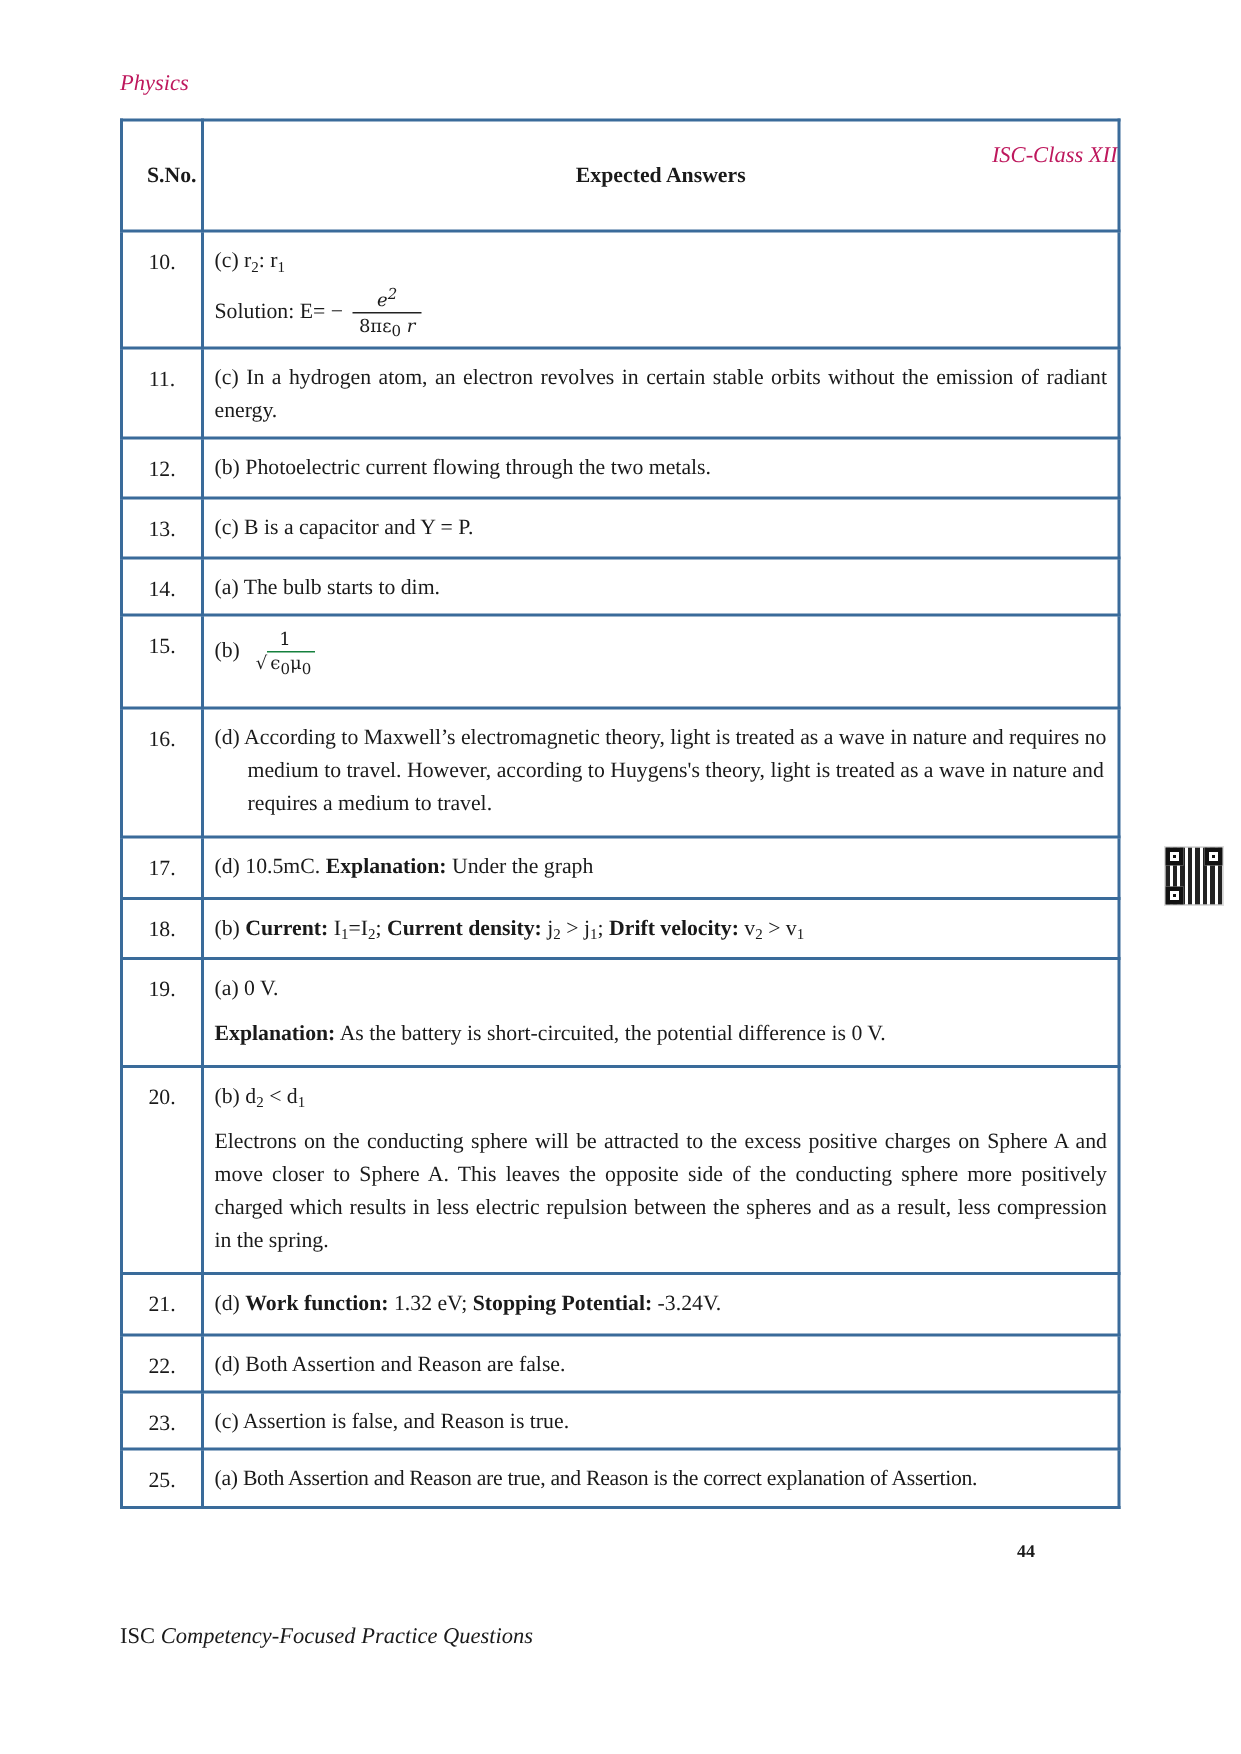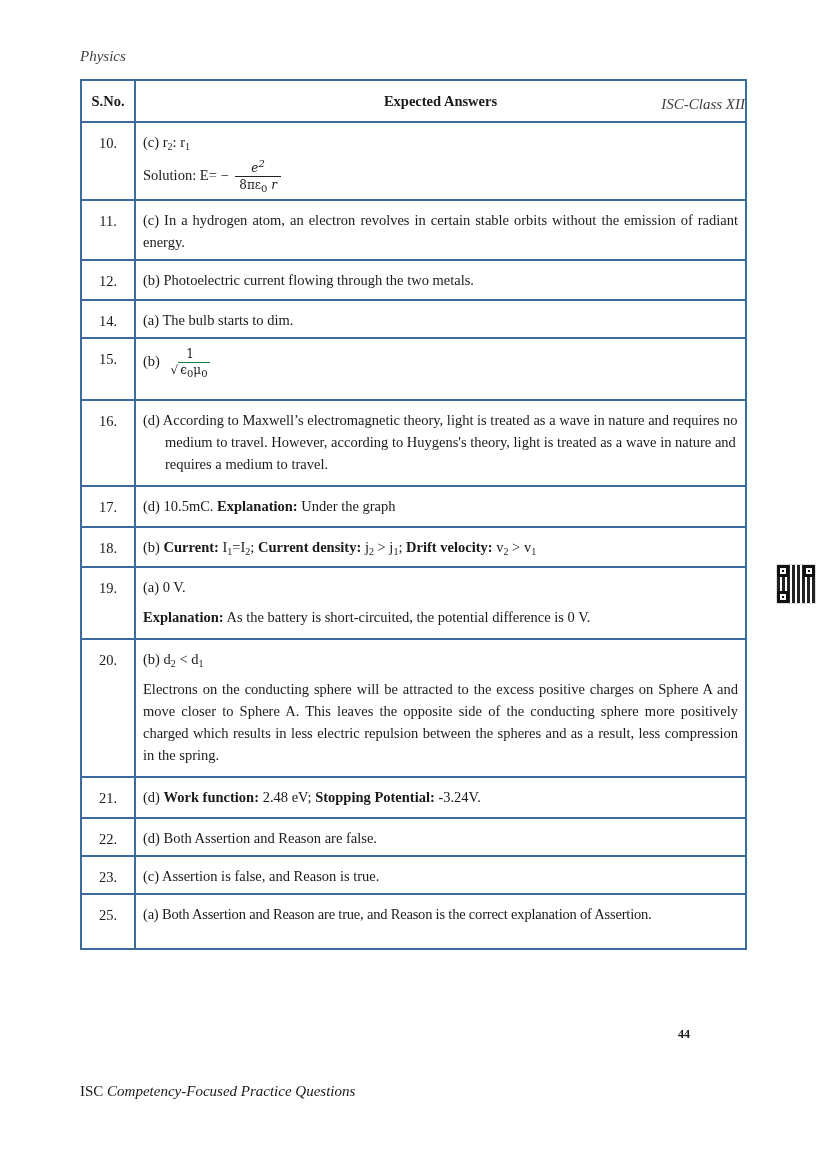--- a/index.html
+++ b/index.html
@@ -2,34 +2,34 @@
 <html><head>
 <meta charset="utf-8">
 <style>
   html, body { margin: 0; padding: 0; background: #ffffff; }
   body {
     width: 827px; height: 1169px; position: relative; overflow: hidden;
     font-family: "Liberation Serif", "DejaVu Serif", serif;
     color: #1a1a1a;
   }
   .hdr-left, .hdr-right {
-    position: absolute; top: 48px; font-style: italic; font-size: 15px; color: #404040;
+    position: absolute; top: 48px; font-style: italic; font-size: 15px; color: #be185d;
   }
   .hdr-left { left: 80px; }
   .hdr-right { right: 82px; margin-top: 48px; }
 
   table.answers {
     position: absolute; left: 80px; top: 79px; width: 667px;
     border-collapse: collapse; table-layout: fixed;
   }
   table.answers td, table.answers th {
     border: 2px solid #3a6b9a;
     font-size: 14.5px; line-height: 22px; vertical-align: top;
   }
-  table.answers th { font-weight: bold; height: 40px; vertical-align: middle; padding: 0; }
+  table.answers th { font-weight: bold; height: 40px; vertical-align: middle; padding: 16px; }
   col.c1 { width: 54px; }
   td.sno { text-align: center; padding-top: 9px; margin-top: 36px; }
   td.ans { padding: 8px 7px 6px 7px; text-align: justify; }
   .line { display: block; }
   .gap { margin-top: 8px; }
   .hang { padding-left: 22px; text-indent: -22px; display: block; text-align: left; }
   b { font-weight: bold; }
   sub { font-size: 10px; vertical-align: -3px; line-height: 0; }
   sup { font-size: 10px; line-height: 0; }
 
@@ -93,20 +93,24 @@
     <tr style="height:57px">
       <td class="sno">11.</td>
       <td class="ans">(c) In a hydrogen atom, an electron revolves in certain stable orbits without the emission of radiant energy.</td>
     </tr>
 
     <tr style="height:40px">
       <td class="sno">12.</td>
       <td class="ans">(b) Photoelectric current flowing through the two metals.</td>
     </tr>
 
+    <tr style="height:40px">
+      <td class="sno">13.</td>
+      <td class="ans">(c) B is a capacitor and Y = P.</td>
+    </tr>
 
     <tr style="height:38px">
       <td class="sno">14.</td>
       <td class="ans">(a) The bulb starts to dim.</td>
     </tr>
 
     <tr style="height:62px">
       <td class="sno">15.</td>
       <td class="ans">
         <span>(b)</span>
@@ -145,35 +149,35 @@
     <tr style="height:138px">
       <td class="sno">20.</td>
       <td class="ans">
         <span class="line"><span>(b) d</span><sub>2</sub><span> &lt; d</span><sub>1</sub></span>
         <span class="line gap">Electrons on the conducting sphere will be attracted to the excess positive charges on Sphere A and move closer to Sphere A. This leaves the opposite side of the conducting sphere more positively charged which results in less electric repulsion between the spheres and as a result, less compression in the spring.</span>
       </td>
     </tr>
 
     <tr style="height:41px">
       <td class="sno">21.</td>
-      <td class="ans"><span>(d) </span><b>Work function:</b><span> 2.48 eV; </span><b>Stopping Potential:</b><span> -3.24V.</span></td>
+      <td class="ans"><span>(d) </span><b>Work function:</b><span> 1.32 eV; </span><b>Stopping Potential:</b><span> -3.24V.</span></td>
     </tr>
 
     <tr style="height:38px">
       <td class="sno">22.</td>
       <td class="ans">(d) Both Assertion and Reason are false.</td>
     </tr>
 
     <tr style="height:38px">
       <td class="sno">23.</td>
       <td class="ans">(c) Assertion is false, and Reason is true.</td>
     </tr>
 
 
-    <tr style="height:55px">
+    <tr style="height:39px">
       <td class="sno">25.</td>
       <td class="ans" style="letter-spacing:-0.2px">(a) Both Assertion and Reason are true, and Reason is the correct explanation of Assertion.</td>
     </tr>
   </tbody>
 </table>
 
 <div class="qr">
   <i style="left:0;top:0"></i>
     <i style="right:0;top:0"></i>
     <i style="left:0;bottom:0"></i>

